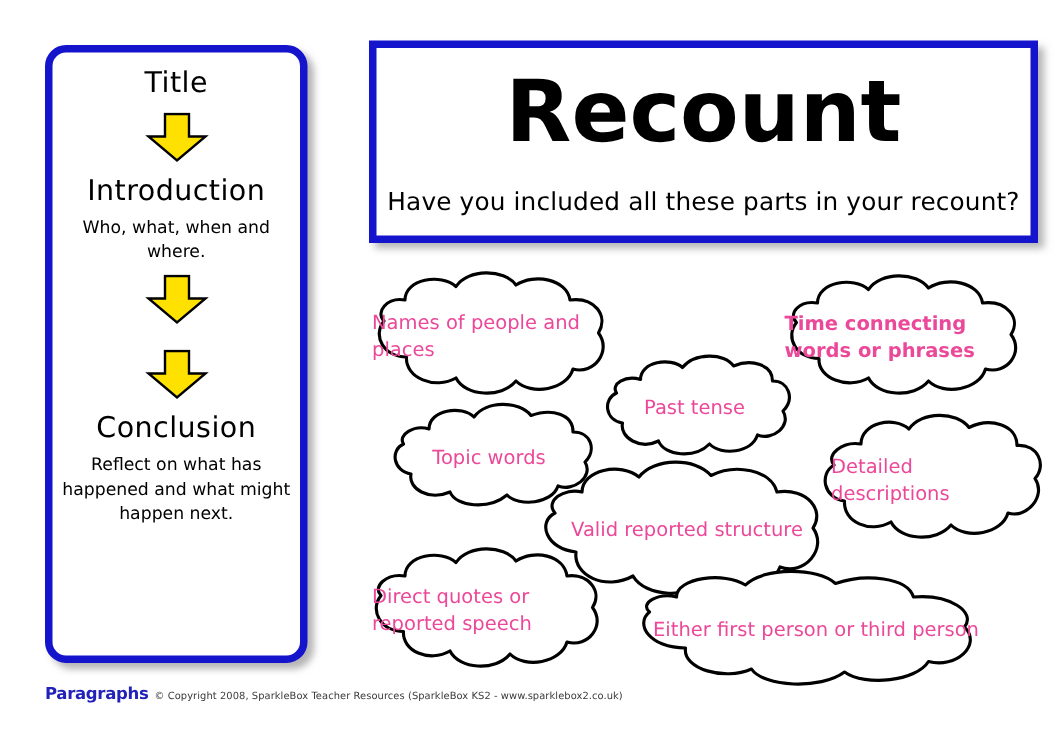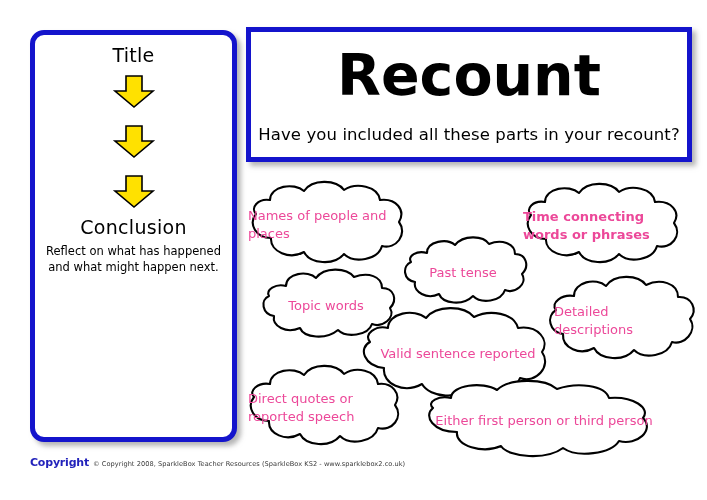--- a/index.html
+++ b/index.html
@@ -14,21 +14,21 @@
     overflow: hidden;
     font-family: "Liberation Sans", sans-serif;
     color: #111111;
   }
 
   
   #structure-panel {
     position: absolute;
     left: 30px;
     top: 30px;
-    width: 207px;
+    width: 175px;
     height: 412px;
     box-sizing: border-box;
     border: 5px solid #1414cc;
     border-radius: 14px;
     background: #ffffff;
     box-shadow: 4px 4px 5px rgba(120,120,120,0.55);
     padding: 10px 6px 8px 6px;
     display: flex;
     flex-direction: column;
     align-items: center;
@@ -171,20 +171,24 @@
   <div class="step-block">
     <div class="step-heading">Title</div>
   </div>
 
   <div class="arrow-down">
     <svg viewBox="0 0 44 34" width="44" height="34" aria-hidden="true">
       <polygon points="14,1 30,1 30,16 41,16 22,32 3,16 14,16" fill="#ffe100" stroke="#000000" stroke-width="1.6" stroke-linejoin="miter"></polygon>
     </svg>
   </div>
 
+  <div class="step-block">
+    <div class="step-heading">Introduction</div>
+    <div class="step-desc">Who, what, when and where.</div>
+  </div>
 
   <div class="arrow-down">
     <svg viewBox="0 0 44 34" width="44" height="34" aria-hidden="true">
       <polygon points="14,1 30,1 30,16 41,16 22,32 3,16 14,16" fill="#ffe100" stroke="#000000" stroke-width="1.6" stroke-linejoin="miter"></polygon>
     </svg>
   </div>
 
 
   <div class="arrow-down">
     <svg viewBox="0 0 44 34" width="44" height="34" aria-hidden="true">
@@ -256,21 +260,21 @@
     <div class="cloud-label">Detailed descriptions</div>
   </div>
 
   <div class="cloud" style="left:112px; top:134px; width:220px; height:100px;">
     <svg viewBox="0 0 220 100" preserveAspectRatio="none" aria-hidden="true">
       <path d="M40,24 C40,9 66,4 78,14 C88,1 116,1 126,13 C142,5 166,9 170,24
                C190,21 202,36 194,48 C204,62 188,80 172,74 C166,90 136,94 124,82
                C112,96 82,94 74,80 C56,90 34,80 36,64 C16,62 10,44 22,38
                C15,30 28,21 40,24 Z" fill="#ffffff" stroke="#000000" stroke-width="2.1" stroke-linejoin="round"></path>
     </svg>
-    <div class="cloud-label">Valid sentence reported</div>
+    <div class="cloud-label">Valid reported structure</div>
   </div>
 
   <div class="cloud" style="left:0px; top:194px; width:172px; height:88px;">
     <svg viewBox="0 0 172 88" preserveAspectRatio="none" aria-hidden="true">
       <path d="M34,20 C34,6 58,2 68,11 C76,-1 100,-1 108,10 C120,2 140,6 142,20
                C156,18 166,30 159,41 C168,53 156,68 142,64 C138,78 114,82 104,72
                C94,84 70,82 64,70 C50,78 32,70 33,57 C18,57 10,43 18,33
                C12,27 22,18 34,20 Z" fill="#ffffff" stroke="#000000" stroke-width="2.1" stroke-linejoin="round"></path>
     </svg>
     <div class="cloud-label">Direct quotes or reported speech</div>
@@ -282,15 +286,15 @@
                C234,16 252,28 244,38 C256,50 238,66 220,61 C212,74 178,78 164,68
                C148,80 110,78 102,66 C84,74 56,66 58,52 C34,52 24,36 34,28
                C27,22 40,15 52,18 Z" fill="#ffffff" stroke="#000000" stroke-width="2.1" stroke-linejoin="round"></path>
     </svg>
     <div class="cloud-label">Either first person or third person</div>
   </div>
 
 </div>
 
 <div id="footer">
-  <span id="footer-logo">Copyright</span>
+  <span id="footer-logo">Paragraphs</span>
   <span id="footer-copyright">© Copyright 2008, SparkleBox Teacher Resources (SparkleBox KS2 - www.sparklebox2.co.uk)</span>
 </div>
 
 </body></html>

